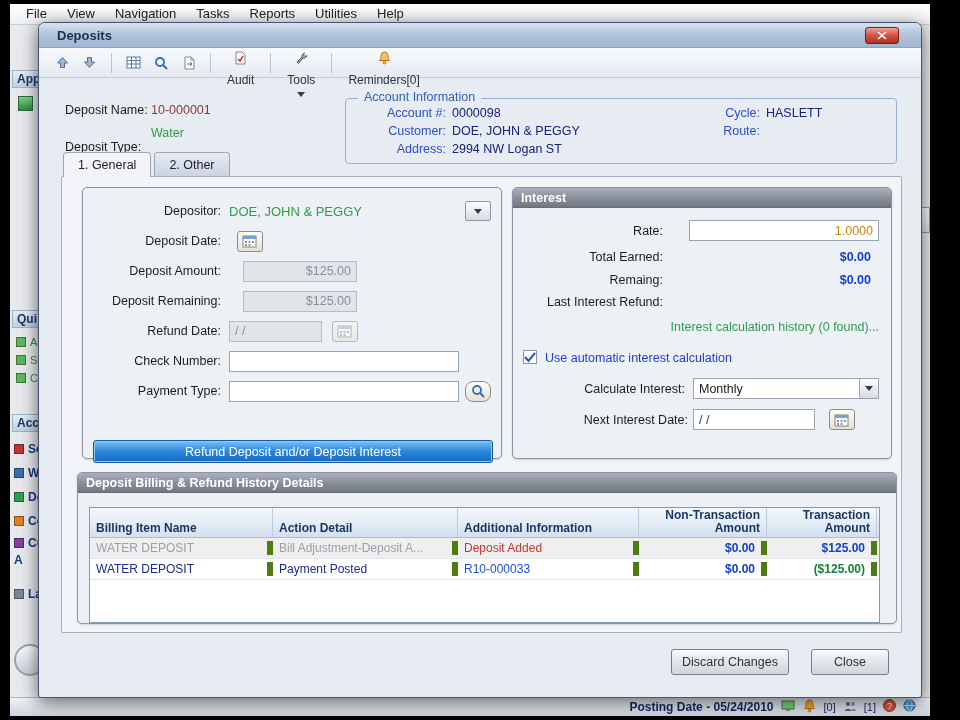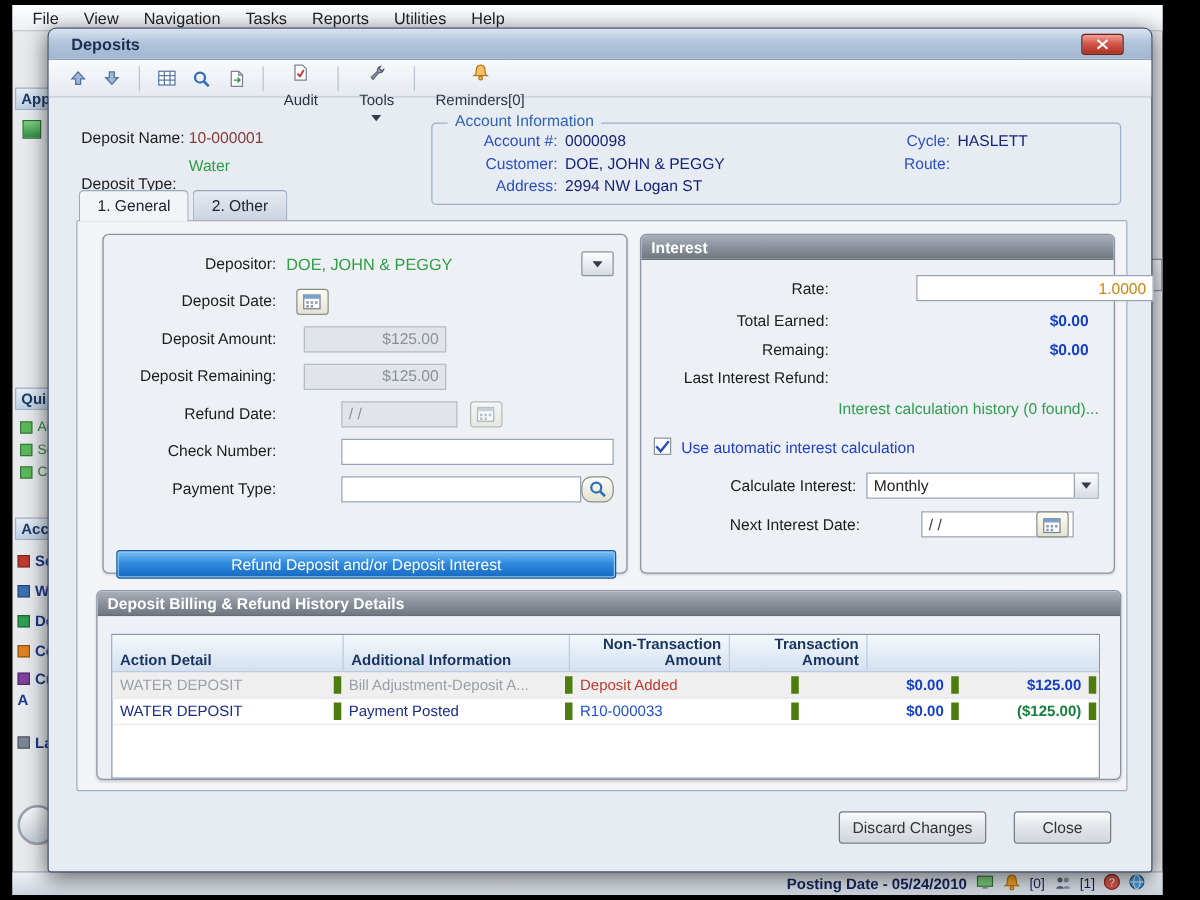--- a/index.html
+++ b/index.html
@@ -2,21 +2,21 @@
 <html><head>
 <meta charset="utf-8">
 <style>
   * { margin:0; padding:0; box-sizing:border-box; }
   body { background:#000; font-family:"Liberation Sans","DejaVu Sans",sans-serif; }
   .stage { position:relative; width:960px; height:720px; background:#000; overflow:hidden; }
 
   
   .app { position:absolute; left:10px; top:4px; width:920px; height:712px; background:#e8eaee; }
   .menubar { height:21px; background:linear-gradient(#fdfdfe,#eef1f5); border-bottom:1px solid #c6ccd4;
-             display:flex; align-items:center; padding-left:6px; font-size:13px; color:#222; }
+             display:flex; align-items:flex-start; padding-left:6px; font-size:13px; color:#222; }
   .menu-item { padding:2px 10px; cursor:default; }
   .sidebar { position:absolute; left:0; top:28px; bottom:20px; width:130px; }
   .sb-header { position:absolute; left:2px; width:120px; height:18px; font-size:12px; font-weight:bold; color:#1c3a66;
                background:linear-gradient(#e6eef8,#bfd0e4); border:1px solid #9fb2c8; padding:1px 4px; }
   .sb-item { position:absolute; left:4px; display:flex; align-items:center; gap:4px;
              font-size:12px; font-weight:bold; color:#183a8a; white-space:nowrap; }
   .sb-quick { position:absolute; left:6px; display:flex; align-items:center; gap:4px; font-size:11px; color:#2e8b46; white-space:nowrap; }
   .dot { display:inline-block; width:10px; height:10px; border:1px solid rgba(0,0,0,.35); }
   .sb-plant { position:absolute; left:8px; width:15px; height:15px; background:linear-gradient(#7fd17f,#2e8b46); border:1px solid #256b37; }
   .sb-circle { position:absolute; left:4px; width:32px; height:32px; border-radius:50%;
@@ -69,21 +69,21 @@
   .gbox-header { height:20px; border-radius:4px 4px 0 0; border-bottom:1px solid #666d78; color:#fff; font-weight:bold;
                  font-size:12.5px; display:flex; align-items:center; padding:0 8px;
                  background:linear-gradient(#abb1bb,#8a919c 50%,#70share77,#70777f); }
   .gbox-header { background:linear-gradient(#abb1bb,#8a919c 50%,#70777f); }
   .gbox-body { position:relative; height:calc(100% - 20px); }
 
   .gi-row { display:flex; align-items:center; height:30px; padding:0 10px; }
   .gi-row:first-of-type { margin-top:8px; }
   .gi-label { width:128px; text-align:right; margin-right:8px; font-size:12.5px; color:#1c1c1c; flex:none; }
   .fld { height:21px; border:1px solid #98a4b4; background:#fff; font-size:12.5px; color:#333a4a;
-         display:flex; align-items:center; padding:0 5px;margin-left:44px; }
+         display:flex; align-items:center; padding:0 5px; }
   .fld.right { justify-content:flex-end; }
   .fld.disabled { background:#e1e5ea; color:#8a9099; border-color:#b4bcc6; }
   .mini-btn { width:26px; height:21px; display:flex; align-items:center; justify-content:center; border-radius:3px;
               background:linear-gradient(#fdfdf7,#e4e2d2); border:1px solid #8a8f86; cursor:pointer; flex:none; }
   .mini-btn.dim { opacity:.55; }
   .drop-btn { width:26px; height:20px; display:flex; align-items:center; justify-content:center; border-radius:2px;
               background:linear-gradient(#fefefe,#d6dbe2); border:1px solid #8a94a2; cursor:pointer; flex:none; }
   .depositor-val { font-size:13px; color:#2f9e44; flex:1; }
   .refund-btn { position:absolute; left:10px; right:8px; top:244px; height:23px; border-radius:3px;
                 background:linear-gradient(#7ec0f5,#2f8be0 45%,#1668c0); border:1px solid #17599e;
@@ -438,20 +438,21 @@
               </svg>
             </div>
         </div>
       </div>
 
       <div class="gbox" style="left:15px; top:295px; width:820px; height:152px">
         <div class="gbox-header">Deposit Billing &amp; Refund History Details</div>
         <div class="gbox-body">
           <div class="hist-table">
             <div class="ht-header">
+              <div class="ht-col c1">Billing Item Name</div>
               <div class="ht-col c2">Action Detail</div>
               <div class="ht-col c3">Additional Information</div>
               <div class="ht-col c4 r">Non-Transaction
 Amount</div>
               <div class="ht-col c5 r">Transaction
 Amount</div>
             </div>
             <div class="ht-row row-gray">
               <div class="ht-cell c1 t-gray">WATER DEPOSIT</div>
               <div class="ht-cell c2 t-gray">Bill Adjustment-Deposit A...</div>

